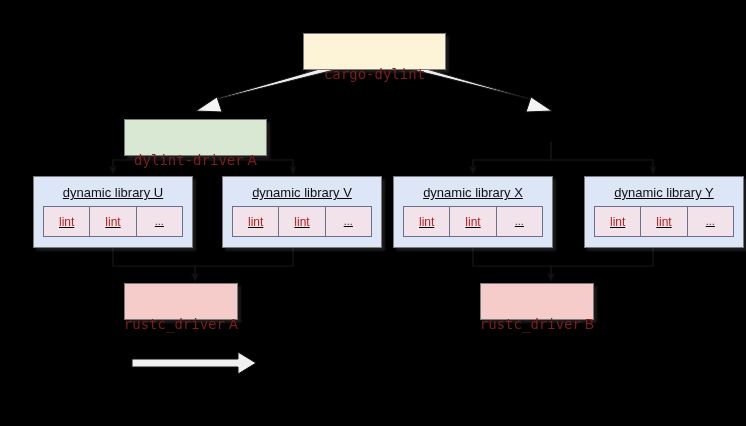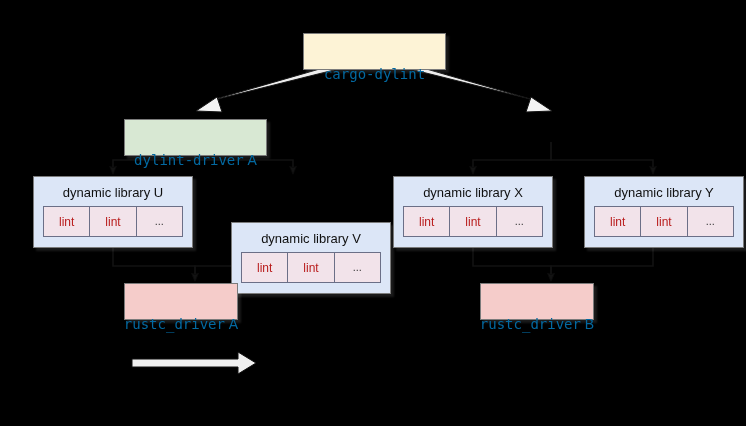--- a/index.html
+++ b/index.html
@@ -29,21 +29,21 @@
   }
   .node-label {
     white-space: nowrap;
     line-height: 1;
   }
 
   
   .mono {
     font-family: "DejaVu Sans Mono", "Liberation Mono", monospace;
     font-size: 14px;
-    color: #0369a1;
+    color: #7f1d1d;
     letter-spacing: 0px;
     margin-top: 44px;
   }
   .mono .suffix {
     font-family: "Liberation Sans", sans-serif;
     font-size: 14px;
   }
 
   
   .n-cargo {
@@ -75,20 +75,21 @@
   .n-rustc-b { left: 480px; }
 
   
   .n-lib {
     width: 160px;
     height: 72px;
     background: #dce6f7;
     top: 176px;
     display: block;
     padding: 0;
+    text-decoration: underline;
   }
   .lib-title {
     text-align: center;
     font-size: 13px;
     color: #101010;
     padding-top: 9px;
     padding-bottom: 7px;
     line-height: 1;
   }
   .lint-row {
@@ -107,21 +108,21 @@
     font-size: 12px;
     color: #b91c1c;
     border-right: 1px solid #6b6f87;
     box-sizing: border-box;
     line-height: 1;
   }
   .lint-cell:last-child { border-right: none; }
   .lint-cell.dots { font-size: 11px; color: #3a3a3a; }
 
   .n-lib-u { left: 33px; }
-  .n-lib-v { left: 231px; margin-top: 46px; }
+  .n-lib-v { left: 222px; }
   .n-lib-x { left: 393px; }
   .n-lib-y { left: 573px; margin-left: 11px; }
 
   
   #edges {
     position: absolute;
     left: 0; top: 0;
     width: 746px;
     height: 426px;
     z-index: 2;

